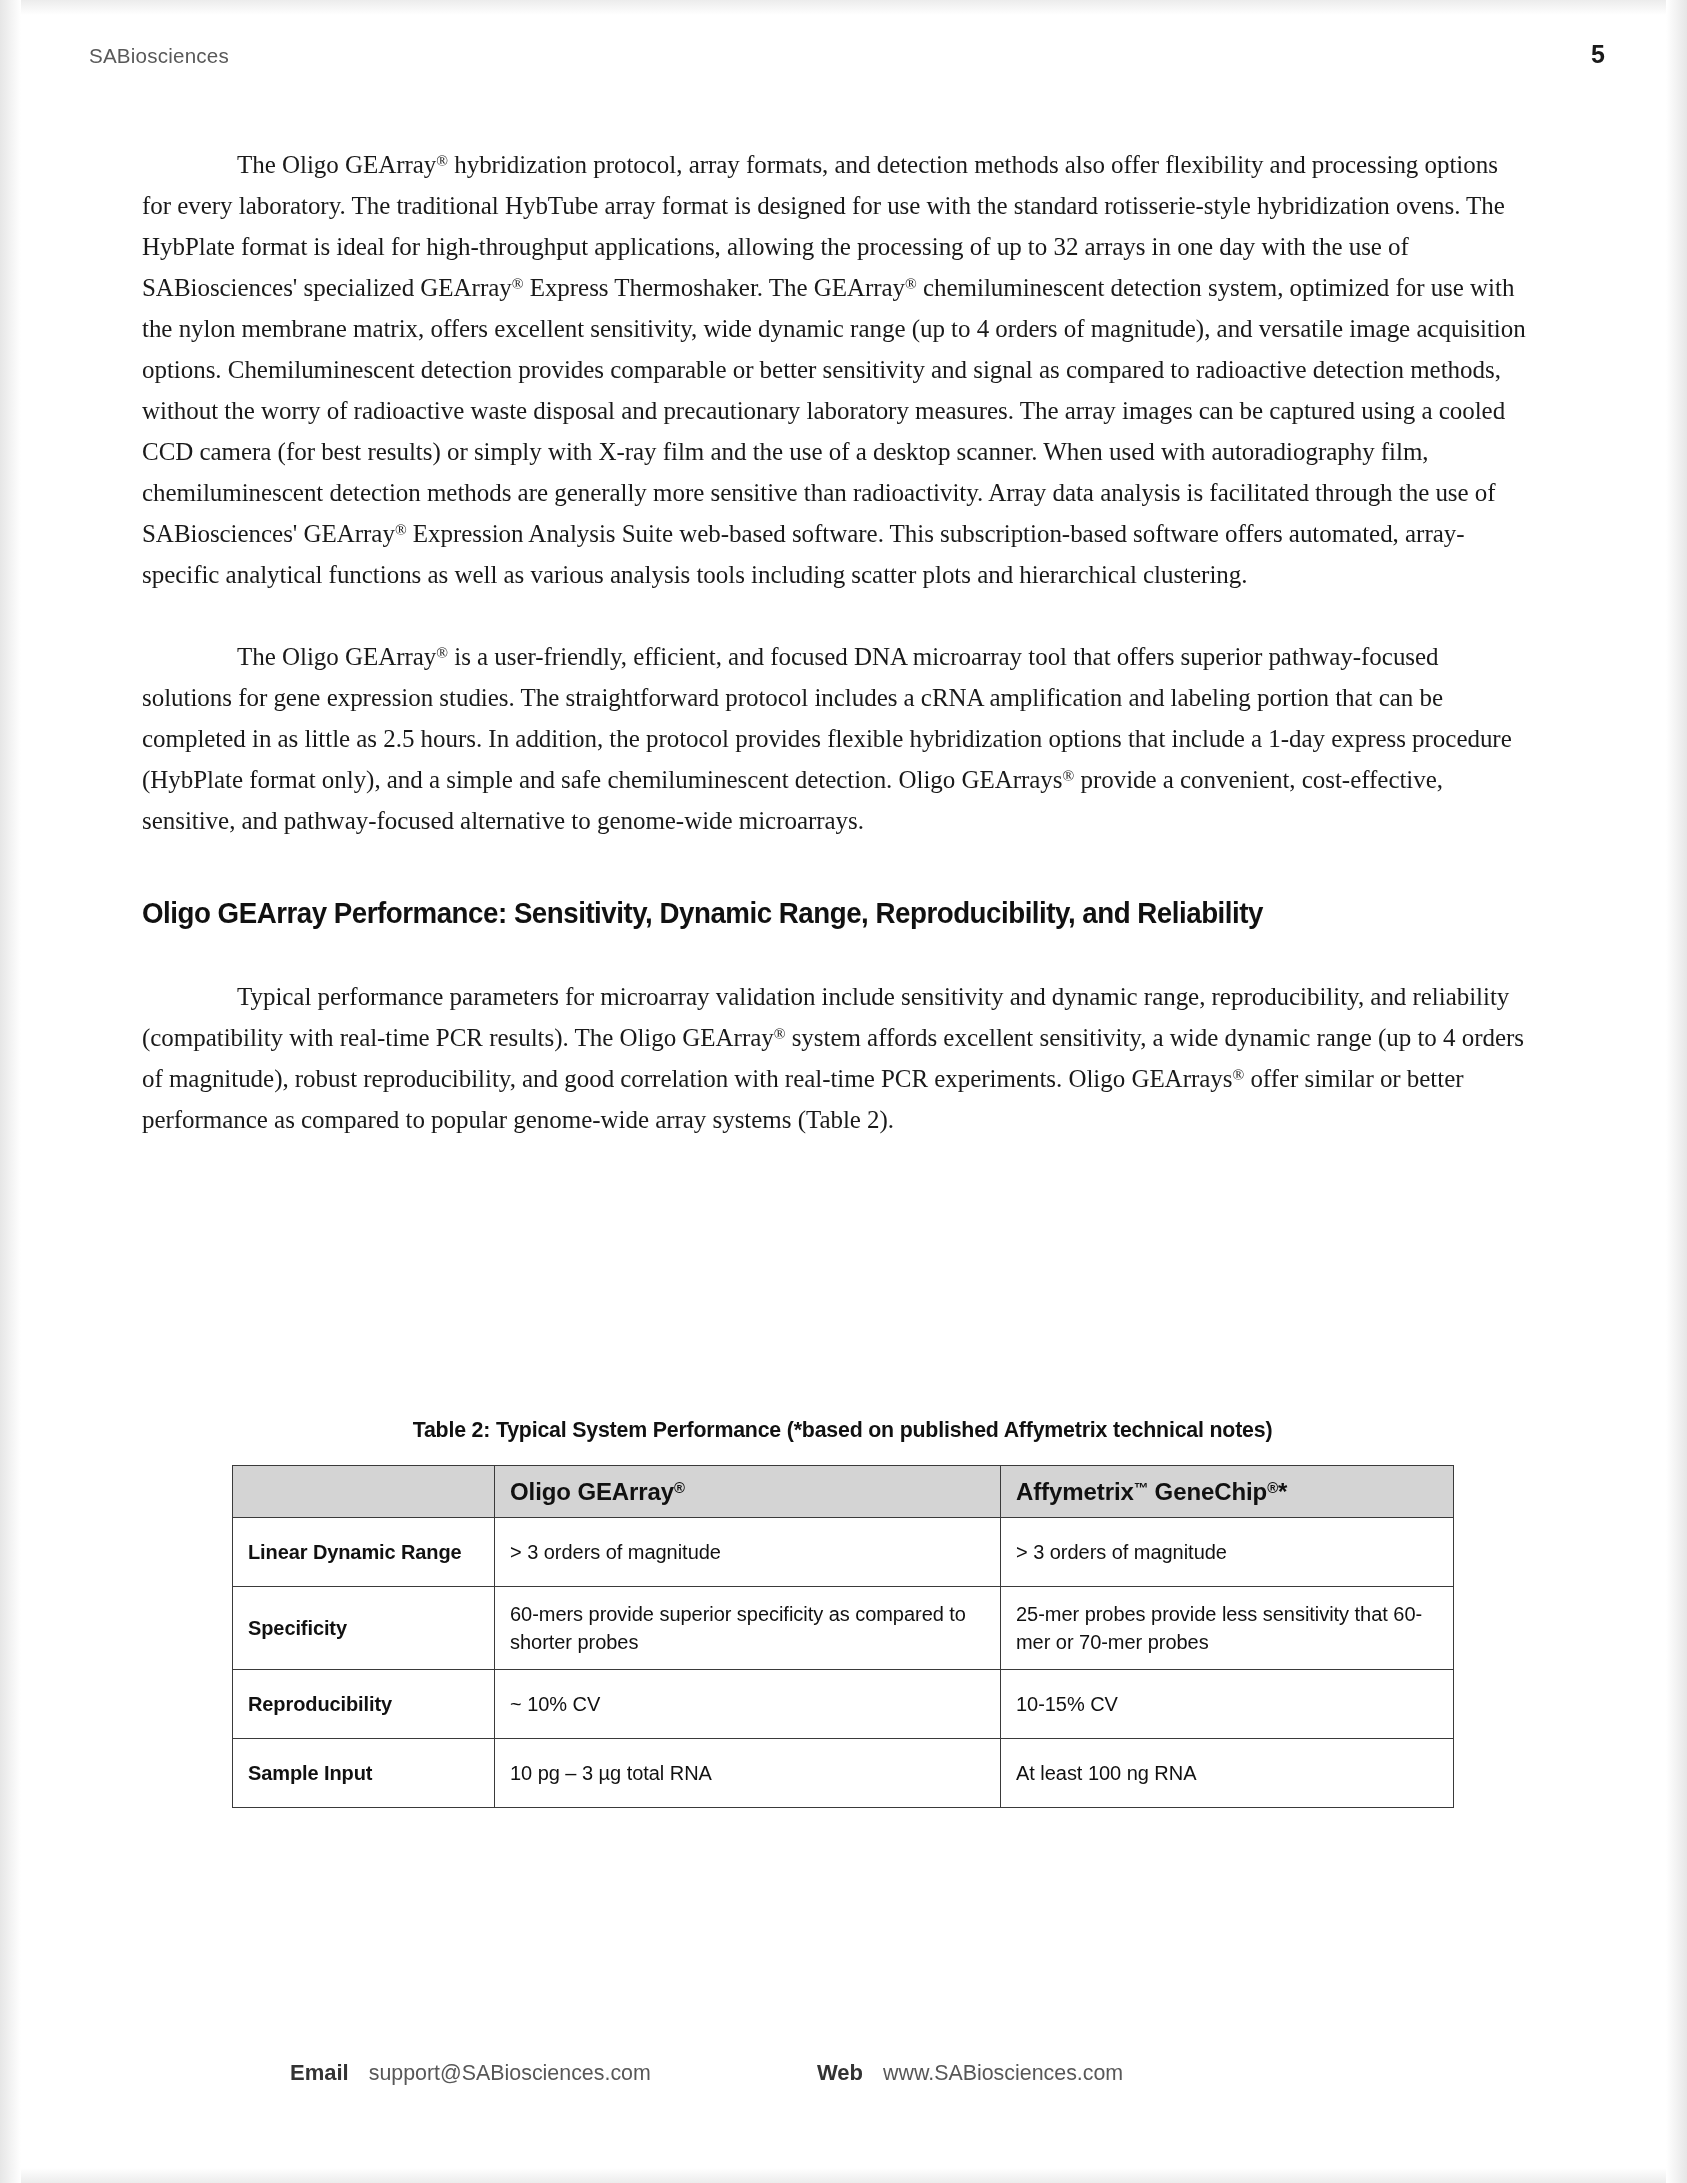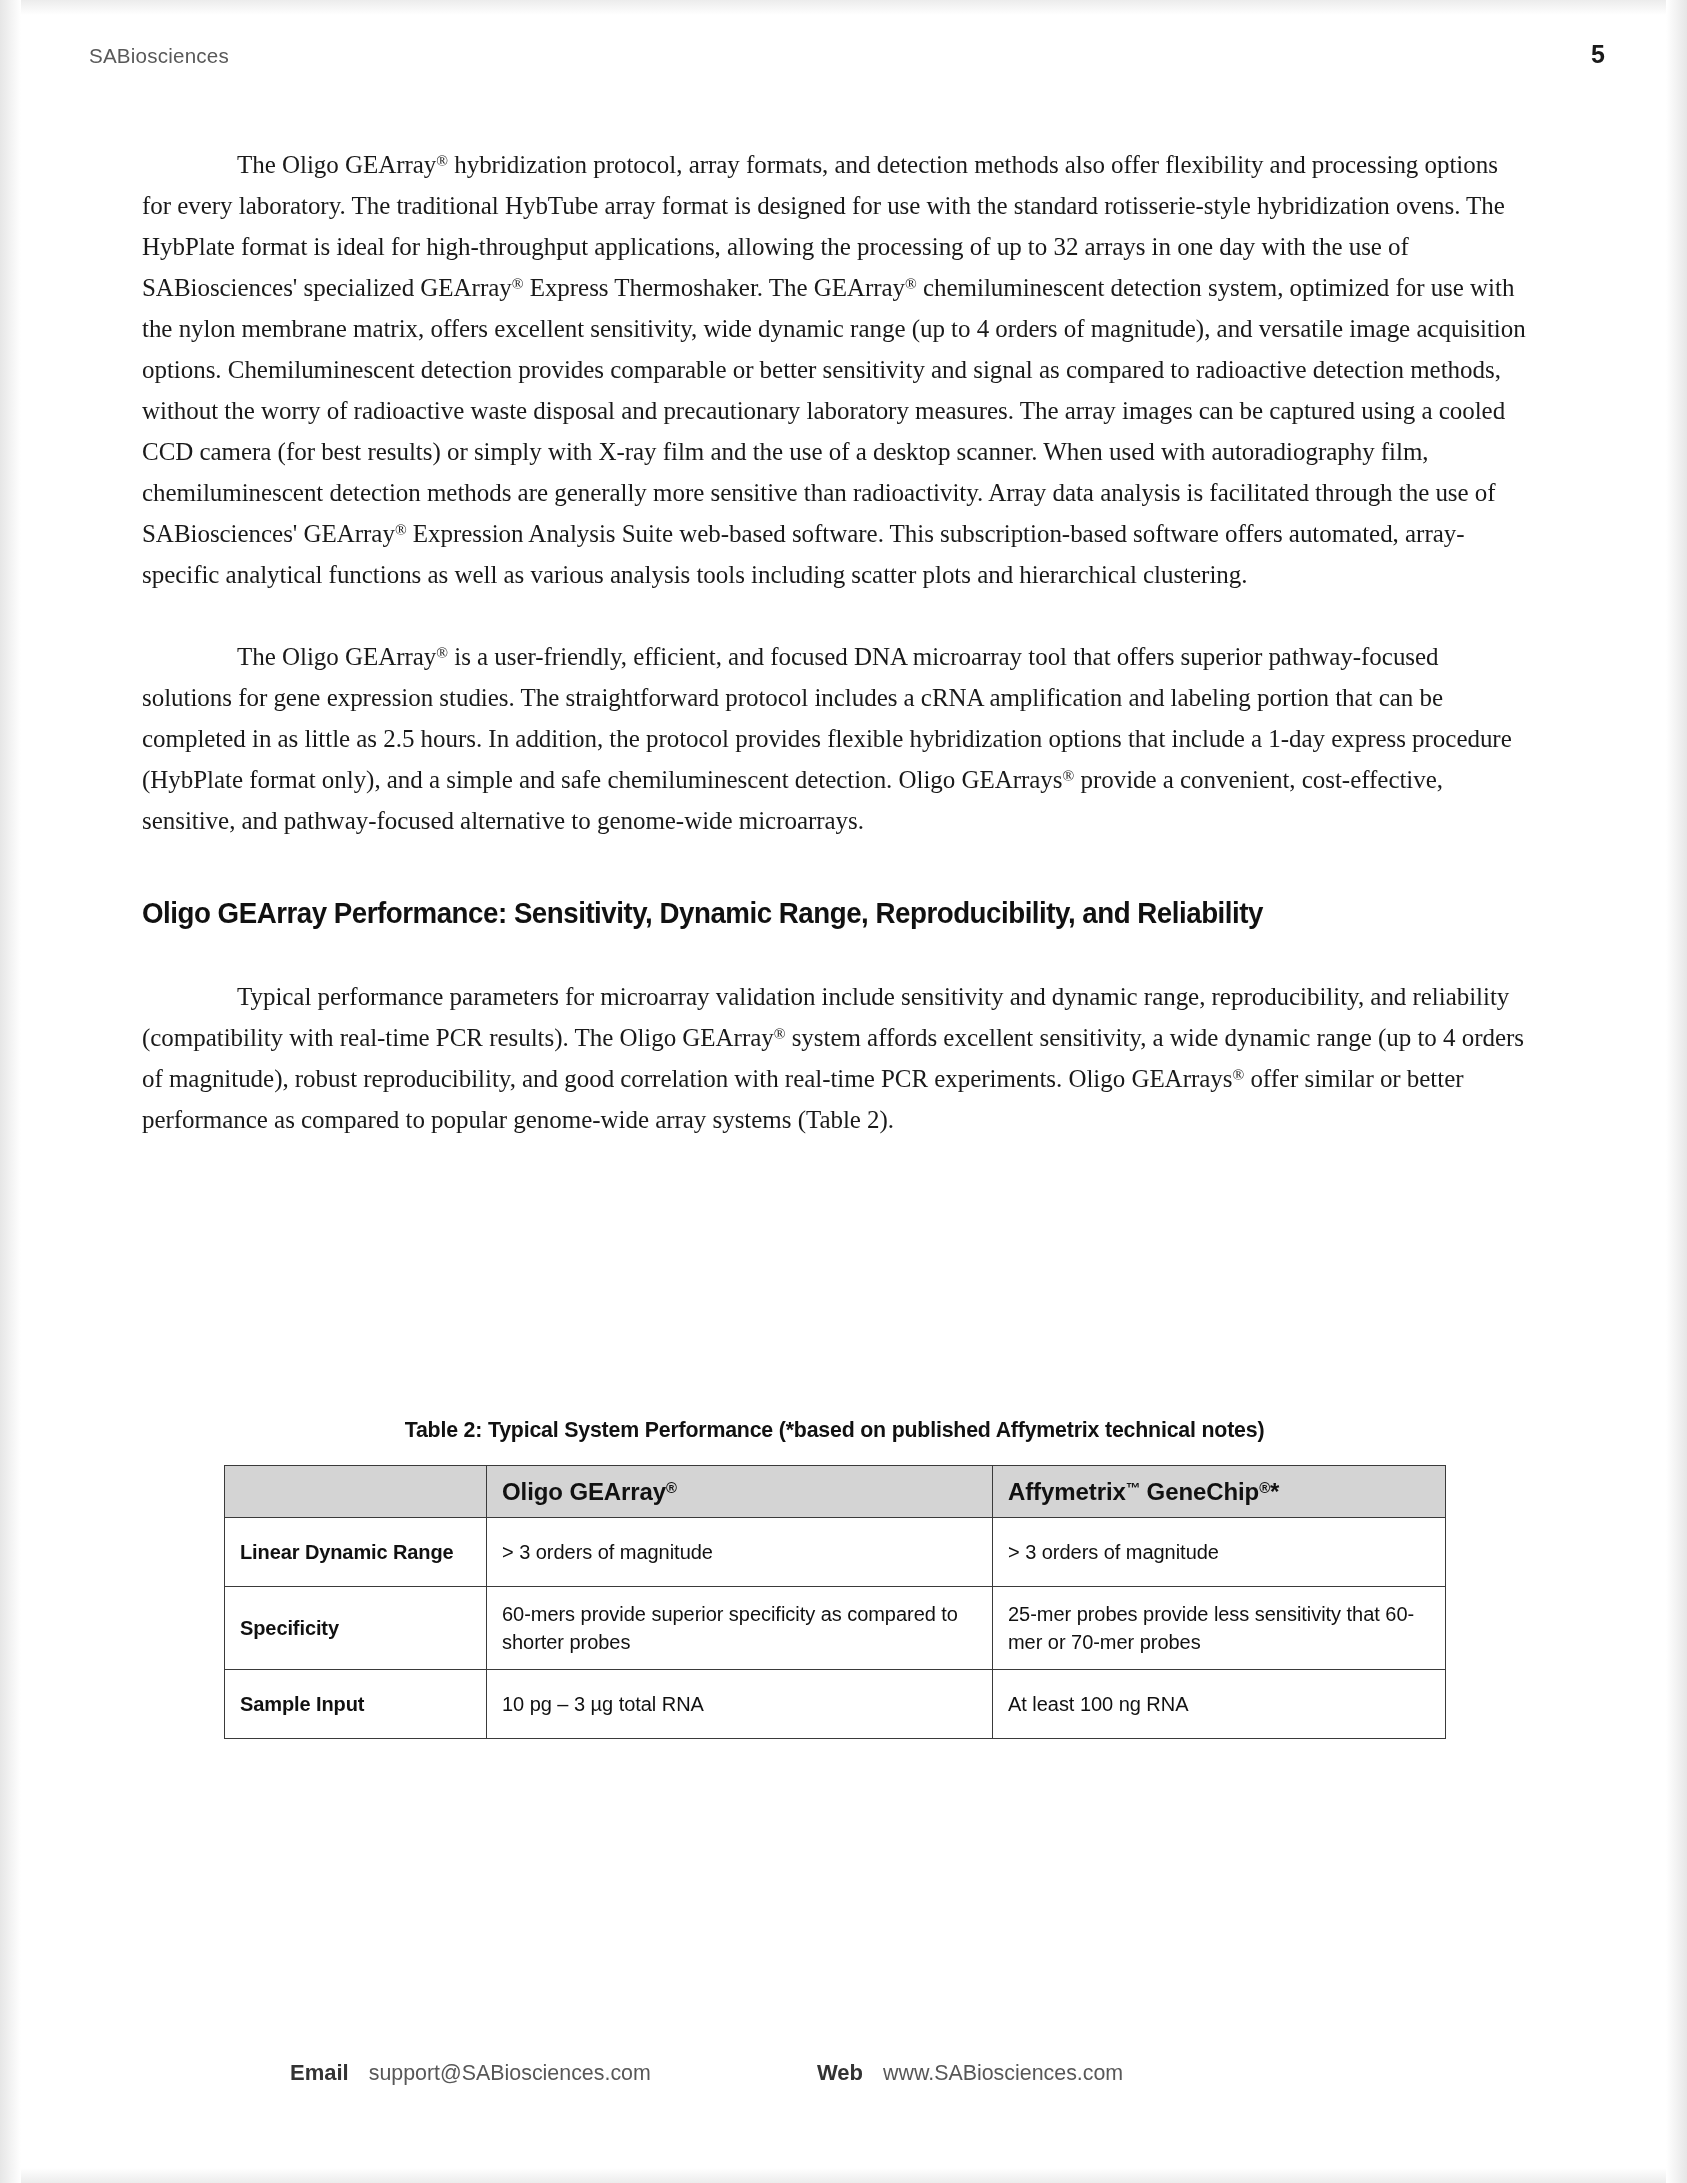--- a/index.html
+++ b/index.html
@@ -100,21 +100,21 @@
     transform: scaleX(0.955);
     transform-origin: left center;
     white-space: nowrap;
   }
 
   .para-after-heading { margin-top: 46px !important; }
 
   
   .table-block {
     position: absolute;
-    left: 224px;
+    left: 232px;
     top: 1417px;
     width: 1221px;
   }
   .table-caption {
     font-family: "Liberation Sans", "DejaVu Sans", sans-serif;
     font-weight: 700;
     font-size: 22px;
     letter-spacing: -0.2px;
     color: #111111;
     text-align: center;
@@ -243,20 +243,25 @@
       <tbody>
         <tr>
           <td class="rowhead">Linear Dynamic Range</td>
           <td>&gt; 3 orders of magnitude</td>
           <td>&gt; 3 orders of magnitude</td>
         </tr>
         <tr class="tall">
           <td class="rowhead">Specificity</td>
           <td>60-mers provide superior specificity as compared to shorter probes</td>
           <td>25-mer probes provide less sensitivity that 60-mer or 70-mer probes</td>
+        </tr>
+        <tr>
+          <td class="rowhead">Reproducibility</td>
+          <td>~ 10% CV</td>
+          <td>10-15% CV</td>
         </tr>
         <tr>
           <td class="rowhead">Sample Input</td>
           <td>10 pg – 3 µg total RNA</td>
           <td>At least 100 ng RNA</td>
         </tr>
       </tbody>
     </table>
   </div>
 

